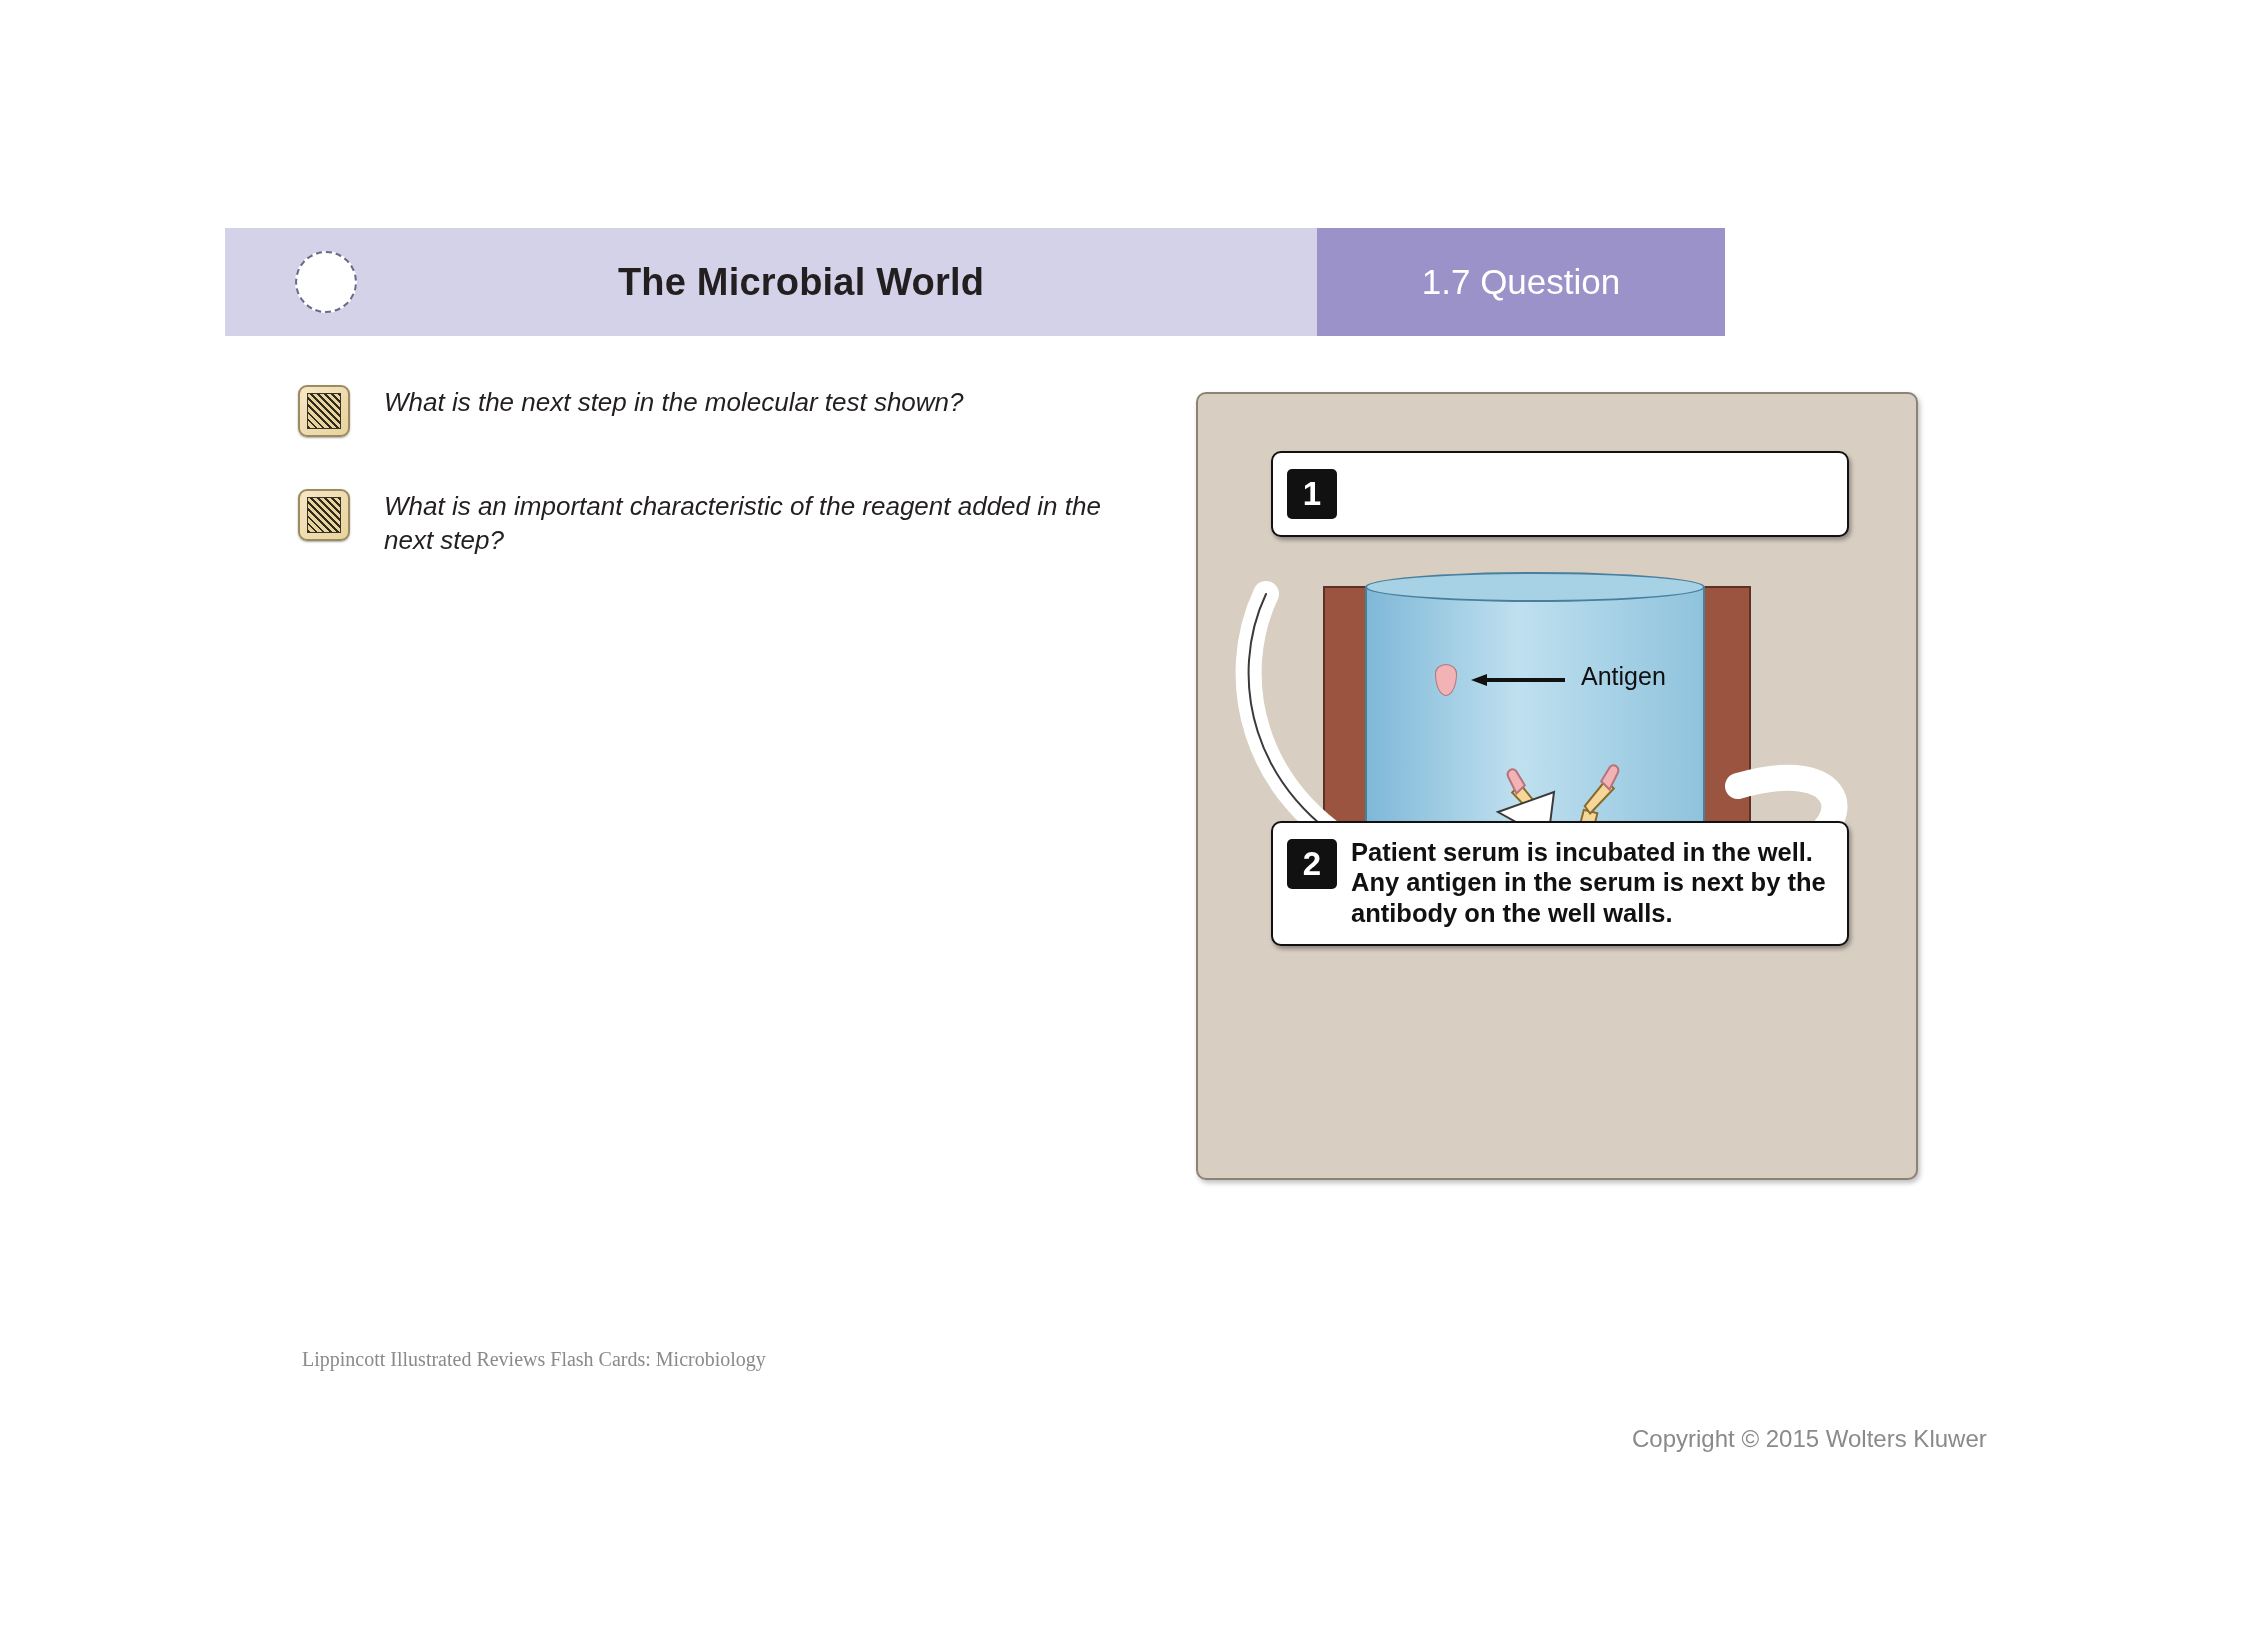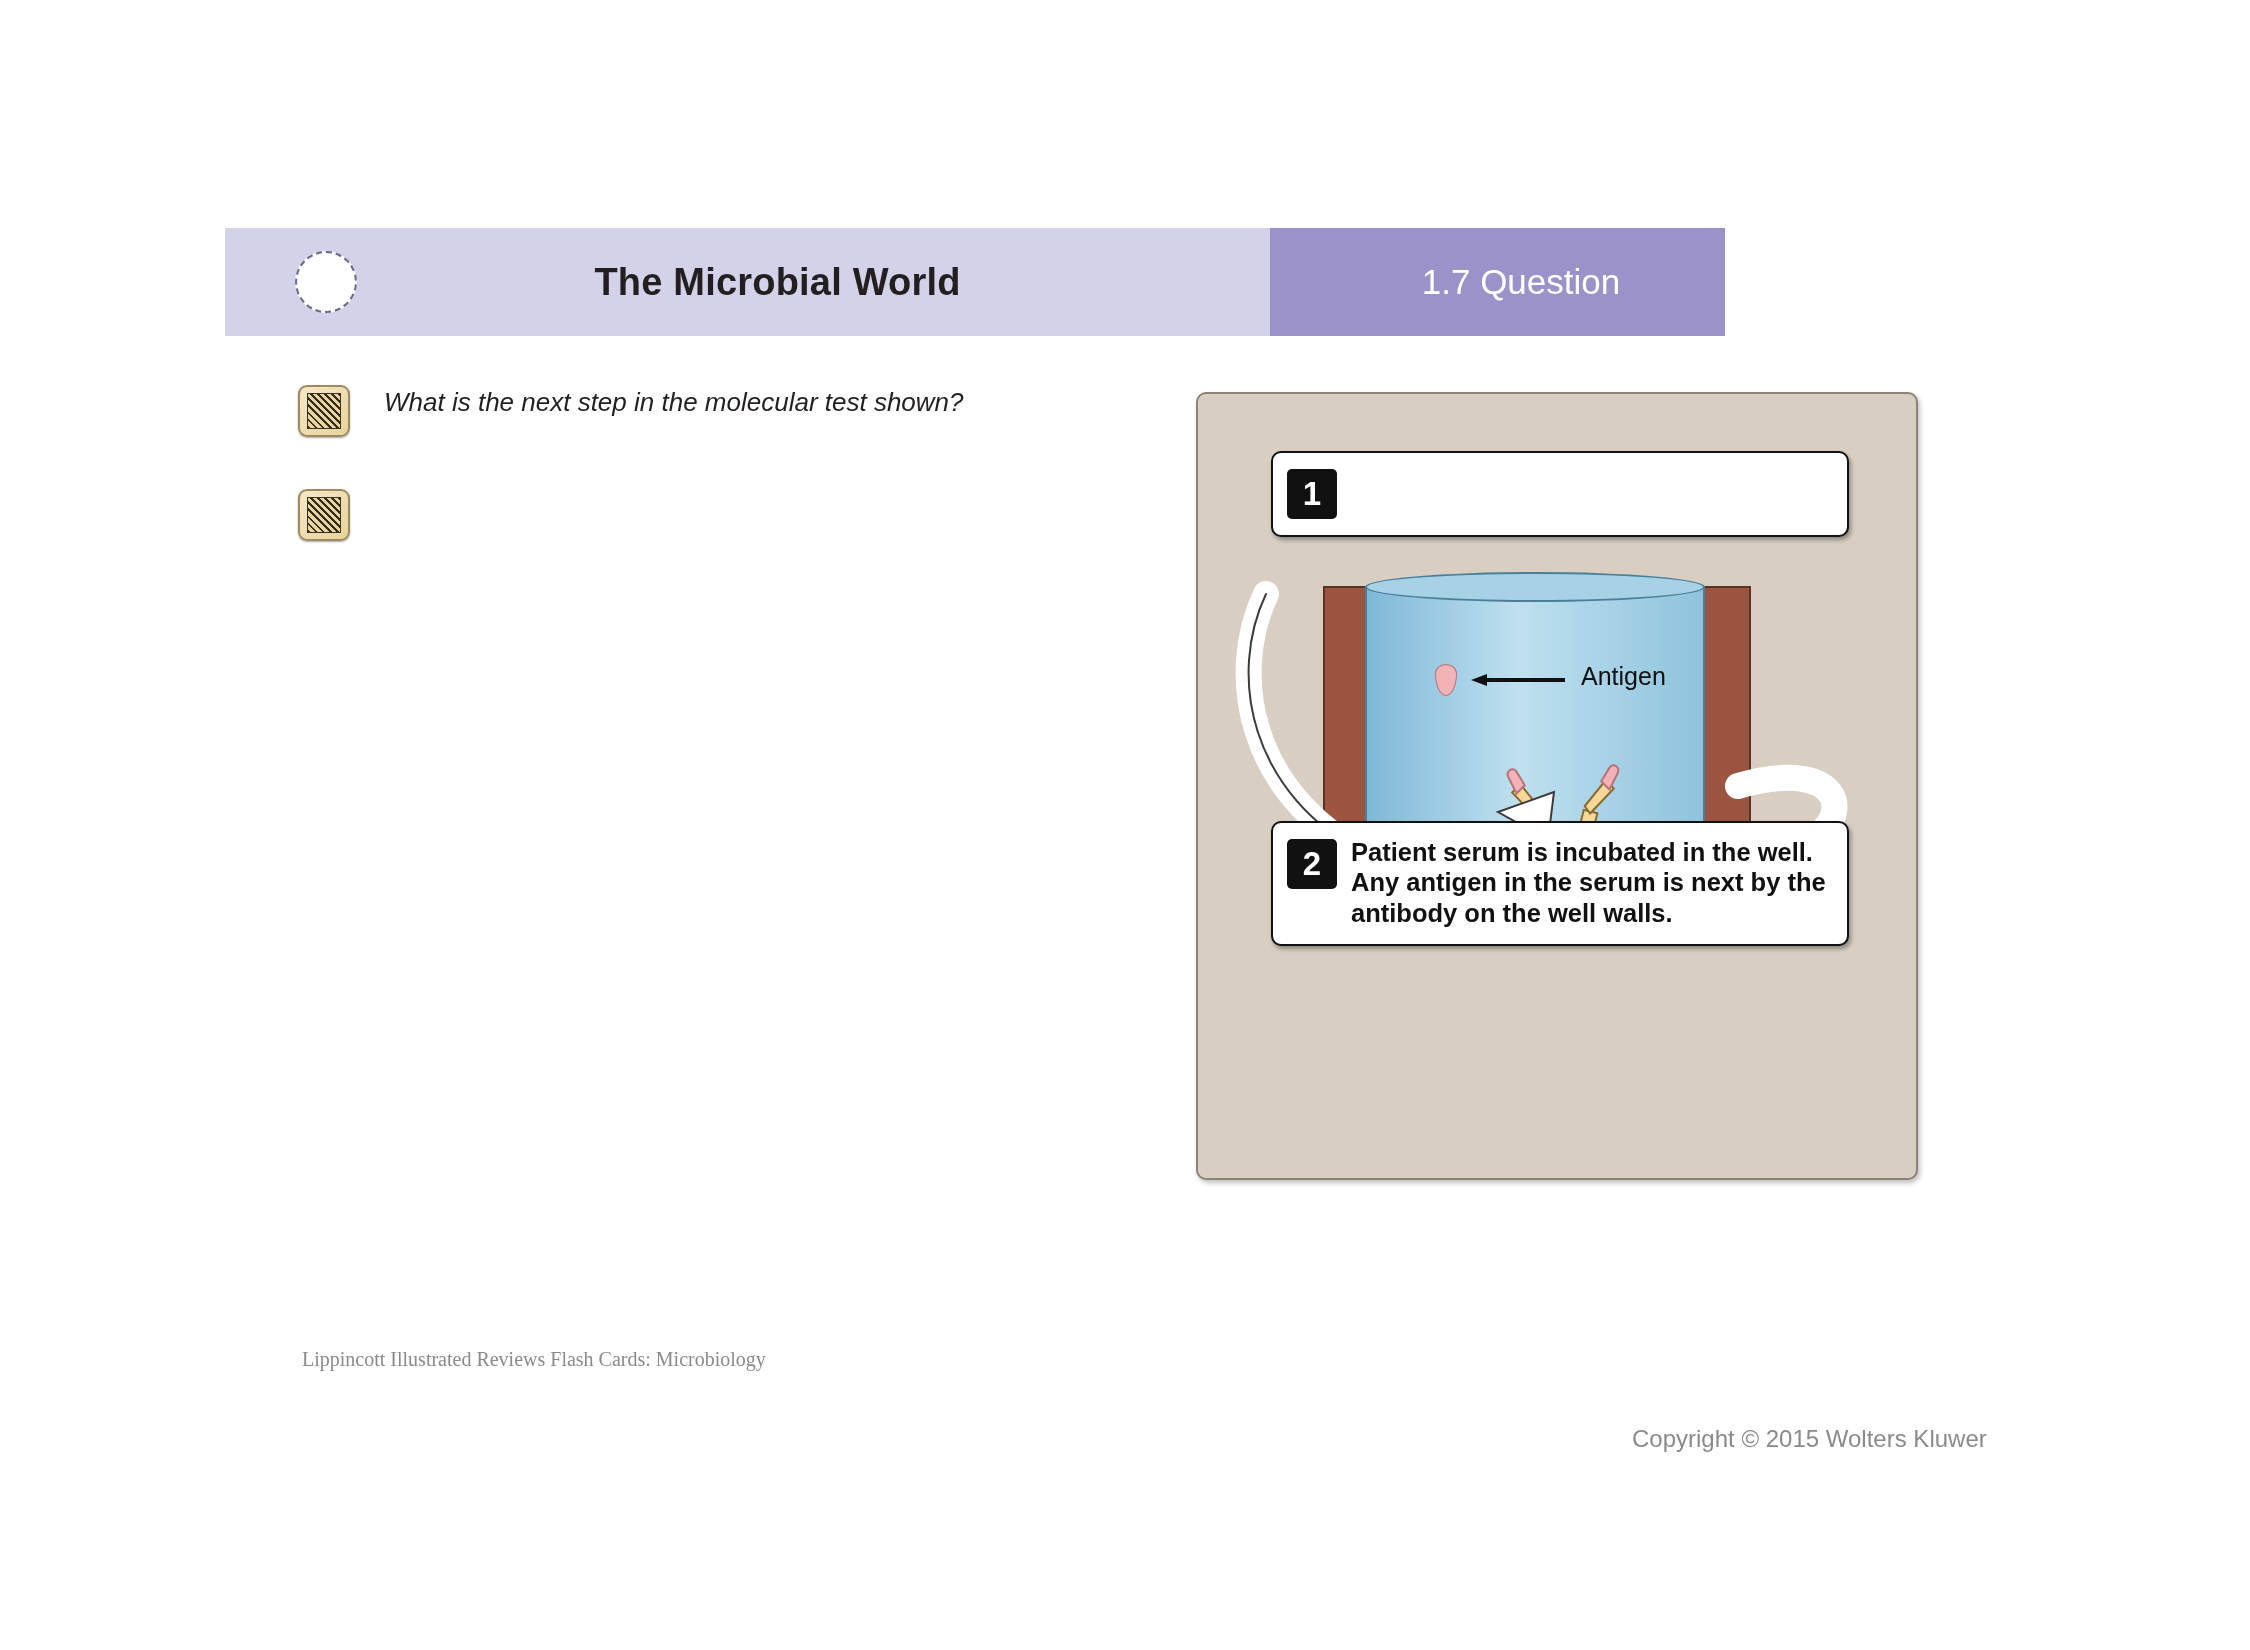--- a/index.html
+++ b/index.html
@@ -55,21 +55,20 @@
   }
   .header-right {
     width: 408px;
     background: #9a92c8;
     display: flex;
     align-items: center;
     justify-content: center;
     color: #ffffff;
     font-size: 35px;
     font-weight: 400;
-    padding-left: 47px;
   }
   .header-right .num {
     font-weight: 400;
   }
 
   
   .questions {
     position: absolute;
     left: 298px;
     top: 385px;
@@ -293,20 +292,21 @@
 
 <div class="questions">
 
   <div class="q-row">
     <div class="q-icon"></div>
     <div class="q-text">What is the next step in the molecular test shown?</div>
   </div>
 
   <div class="q-row">
     <div class="q-icon"></div>
+    <div class="q-text">What is an important characteristic of the reagent added in the next step?</div>
   </div>
 
 </div>
 
 <div class="figure">
   <div class="fig-inner">
 
     <div class="well-wrap">
       <div class="well-outer"></div>
       <div class="well-inner"></div>

